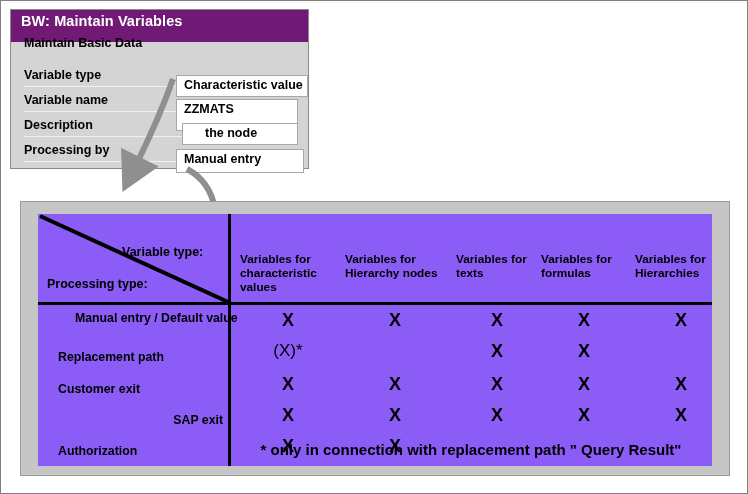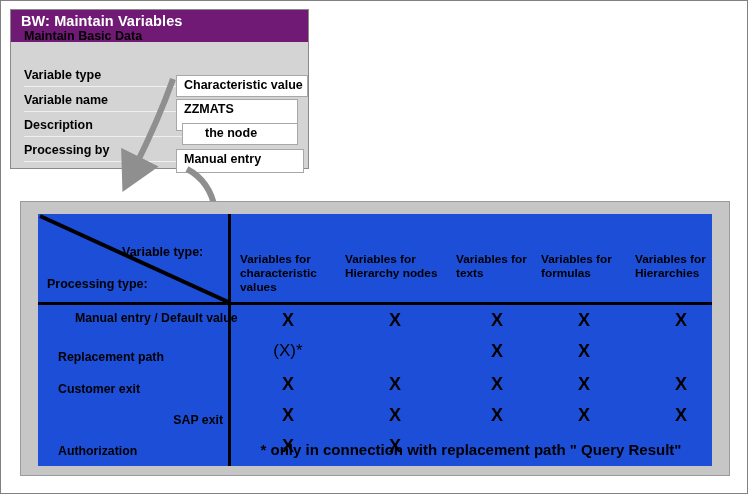--- a/index.html
+++ b/index.html
@@ -103,21 +103,21 @@
     background: #c6c6c6;
     border: 1px solid #9a9a9a;
     box-sizing: border-box;
   }
   #matrix-inner {
     position: absolute;
     left: 17px;
     top: 12px;
     width: 674px;
     height: 252px;
-    background: #1d4ed8;
+    background: #8b5cf6;
     box-sizing: border-box;
   }
   #hdr-diagonal {
     position: absolute;
     left: 0px;
     top: 0px;
     width: 190px;
     height: 90px;
     overflow: hidden;
   }
@@ -198,21 +198,21 @@
 <body>
 
 <div id="page">
 
   <div id="dialog">
 
     <div id="dialog-titlebar">
       <div id="dialog-title">BW: Maintain Variables</div>
     </div>
 
-    <div class="dlg-label" style="top:19px;">Maintain Basic Data</div>
+    <div class="dlg-label" style="top:26px;">Maintain Basic Data</div>
 
     <div class="dlg-label" style="top:58px;">Variable type</div>
     <div class="dlg-underline" style="top:76px;"></div>
 
     <div class="dlg-label" style="top:83px;">Variable name</div>
     <div class="dlg-underline" style="top:101px;"></div>
 
     <div class="dlg-label" style="top:108px;">Description</div>
     <div class="dlg-underline" style="top:126px;"></div>
 

